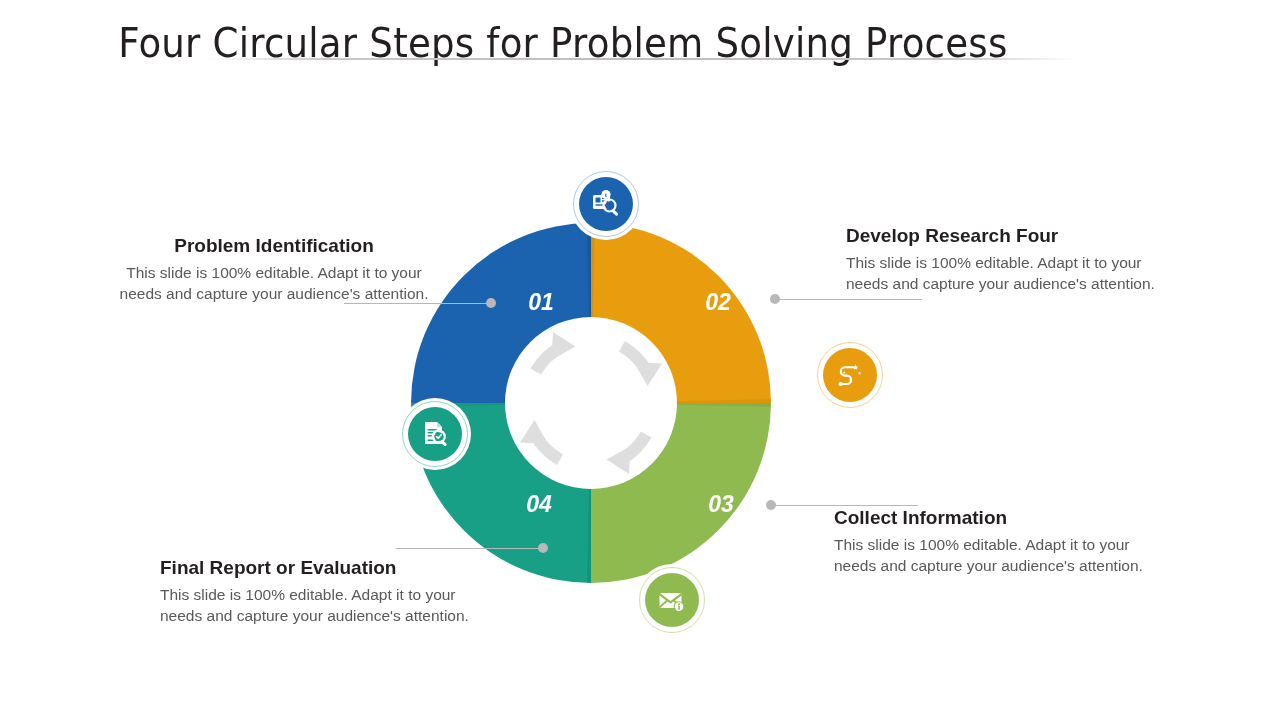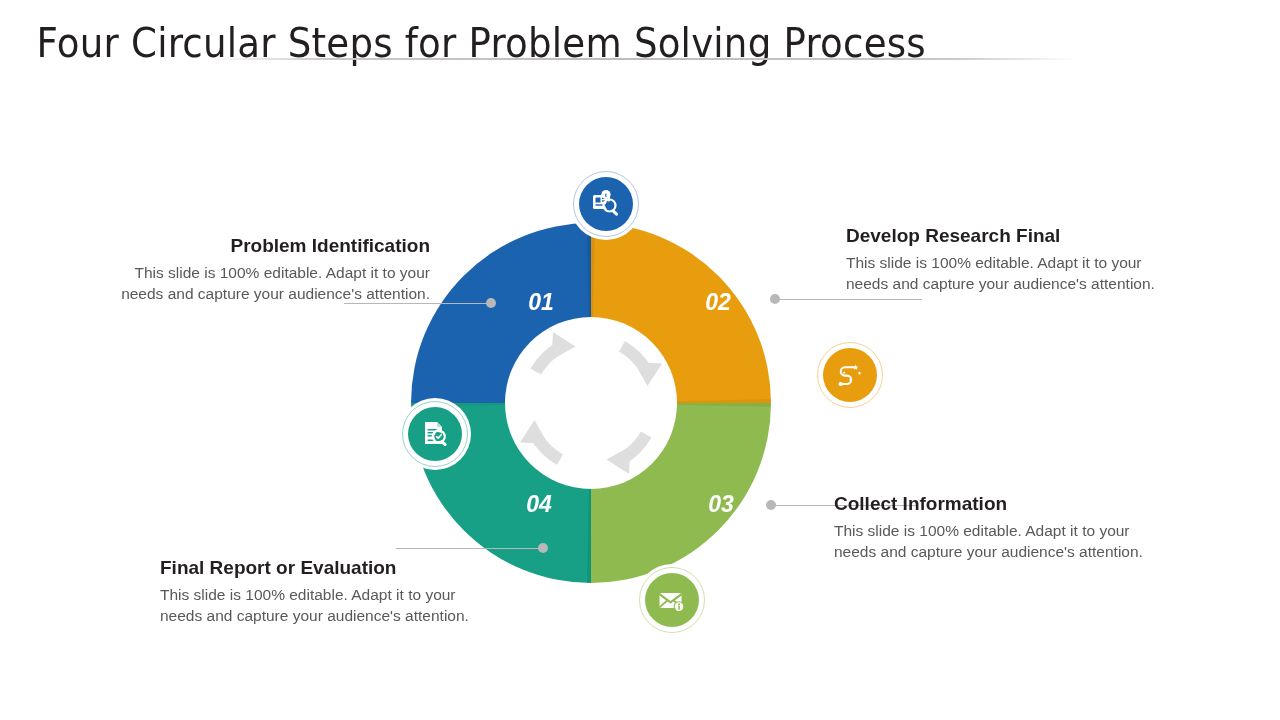--- a/index.html
+++ b/index.html
@@ -21,21 +21,21 @@
     height: 720px;
     background: #ffffff;
   }
 
   
   #title-block {
     position: absolute;
     left: 0;
     top: 18px;
     width: 1044px;
-    text-align: left;
+    text-align: right;
   }
   #slide-title {
     font-family: "DejaVu Sans", sans-serif;
     font-size: 40px;
     font-weight: 400;
     color: #231f20;
     letter-spacing: 0.2px;
     line-height: 50px;
     white-space: nowrap;
     transform: scaleX(0.93);
@@ -121,23 +121,23 @@
   }
   .tb-body {
     font-family: "Liberation Sans", sans-serif;
     font-size: 15.5px;
     font-weight: 400;
     color: #58595b;
     line-height: 21px;
     margin: 0;
   }
 
-  #text-01 { left: 118px; top: 234px; width: 312px; text-align: right; }
+  #text-01 { left: 118px; top: 234px; width: 312px; text-align: center; }
   #text-02 { left: 846px; top: 224px; width: 330px; text-align: left; }
-  #text-03 { left: 834px; top: 492px; width: 336px; text-align: left; }
+  #text-03 { left: 834px; top: 506px; width: 336px; text-align: left; }
   #text-04 { left: 160px; top: 556px; width: 320px; text-align: left; }
 
   
   .connector { position: absolute; height: 10px; }
   .connector .line {
     position: absolute;
     top: 4.5px;
     height: 1px;
     background: #b5b7b9;
   }
@@ -338,21 +338,21 @@
     <div class="line"></div>
     <div class="dot"></div>
   </div>
 
   <div class="text-block" id="text-01">
     <div class="tb-heading">Problem Identification</div>
     <div class="tb-body">This slide is 100% editable. Adapt it to your needs and capture your audience's attention.</div>
   </div>
 
   <div class="text-block" id="text-02">
-    <div class="tb-heading">Develop Research Final</div>
+    <div class="tb-heading">Develop Research Four</div>
     <div class="tb-body">This slide is 100% editable. Adapt it to your needs and capture your audience's attention.</div>
   </div>
 
   <div class="text-block" id="text-03">
     <div class="tb-heading">Collect Information</div>
     <div class="tb-body">This slide is 100% editable. Adapt it to your needs and capture your audience's attention.</div>
   </div>
 
   <div class="text-block" id="text-04">
     <div class="tb-heading">Final Report or Evaluation</div>

